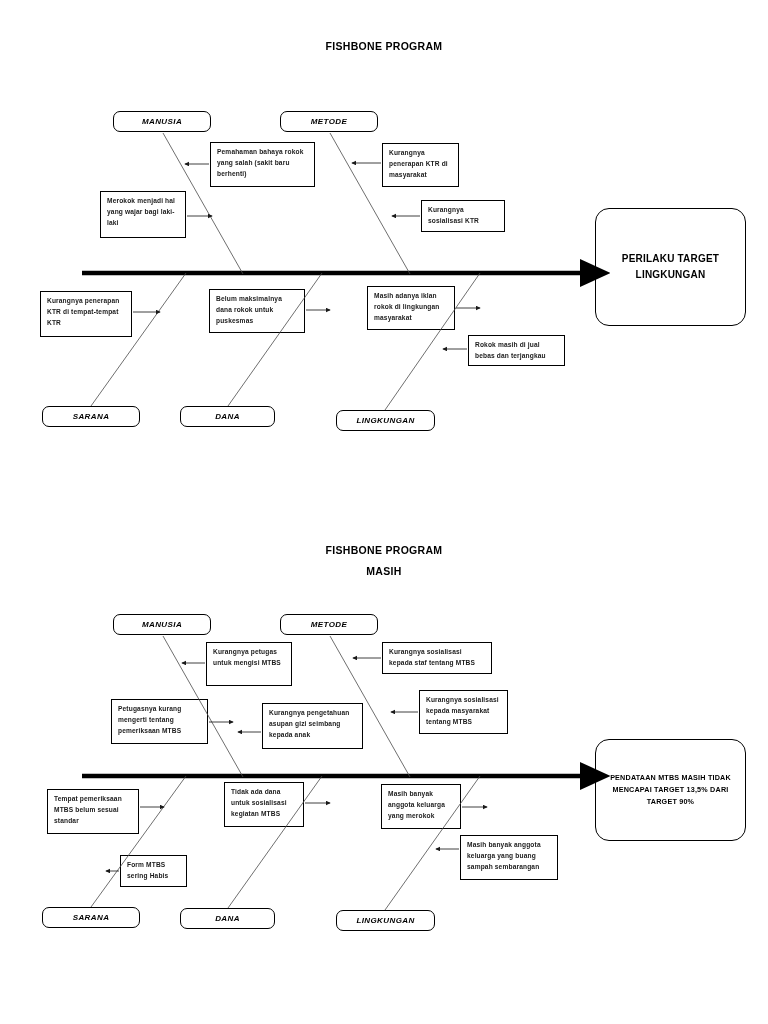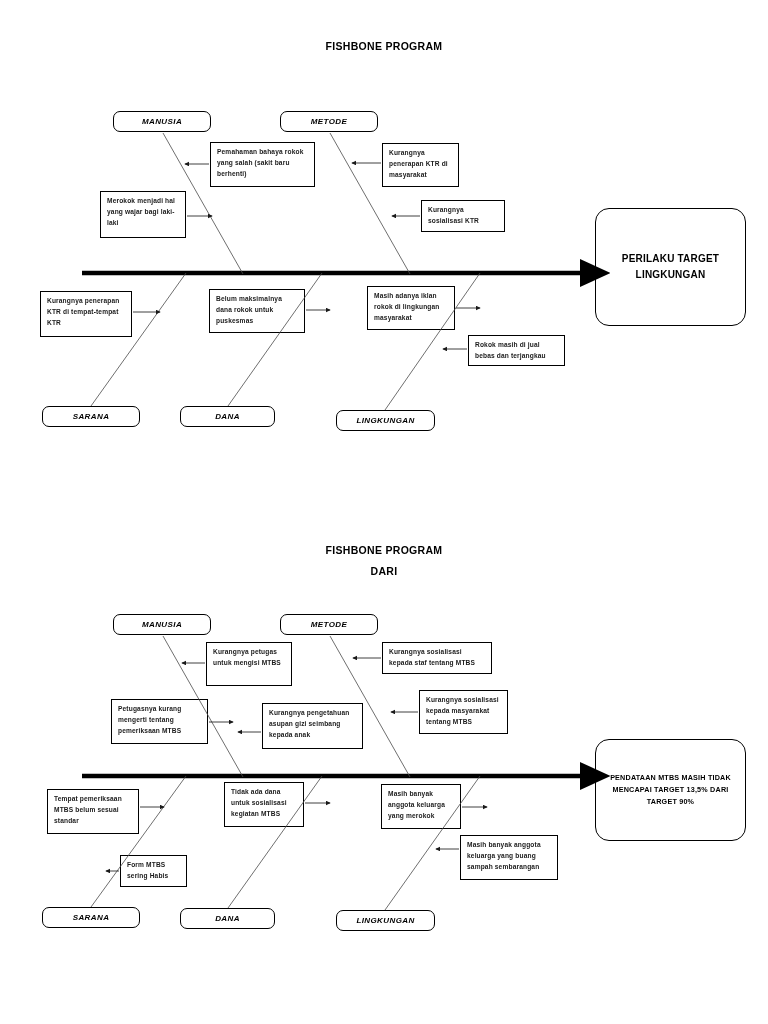--- a/index.html
+++ b/index.html
@@ -135,21 +135,21 @@
         <div>PERILAKU TARGET</div>
         <div>LINGKUNGAN</div>
       </div>
     </div>
   </div>
 
   <div class="diagram" id="diagram-2">
 
     <div class="title-block" style="top:34px;">
       <div class="title-line-1">FISHBONE PROGRAM</div>
-      <div class="title-line-2">DARI</div>
+      <div class="title-line-2">MASIH</div>
     </div>
 
     <div class="cat-box" style="left:113px; top:104px; width:98px; height:21px;">MANUSIA</div>
     <div class="cat-box" style="left:280px; top:104px; width:98px; height:21px;">METODE</div>
     <div class="cat-box" style="left:42px; top:397px; width:98px; height:21px;">SARANA</div>
     <div class="cat-box" style="left:180px; top:398px; width:95px; height:21px;">DANA</div>
     <div class="cat-box" style="left:336px; top:400px; width:99px; height:21px;">LINGKUNGAN</div>
 
     <div class="cause-box" style="left:206px; top:132px; width:86px; height:44px;">Kurangnya petugas untuk mengisi MTBS</div>
     <div class="cause-box" style="left:111px; top:189px; width:97px; height:45px;">Petugasnya kurang mengerti tentang pemeriksaan MTBS</div>

